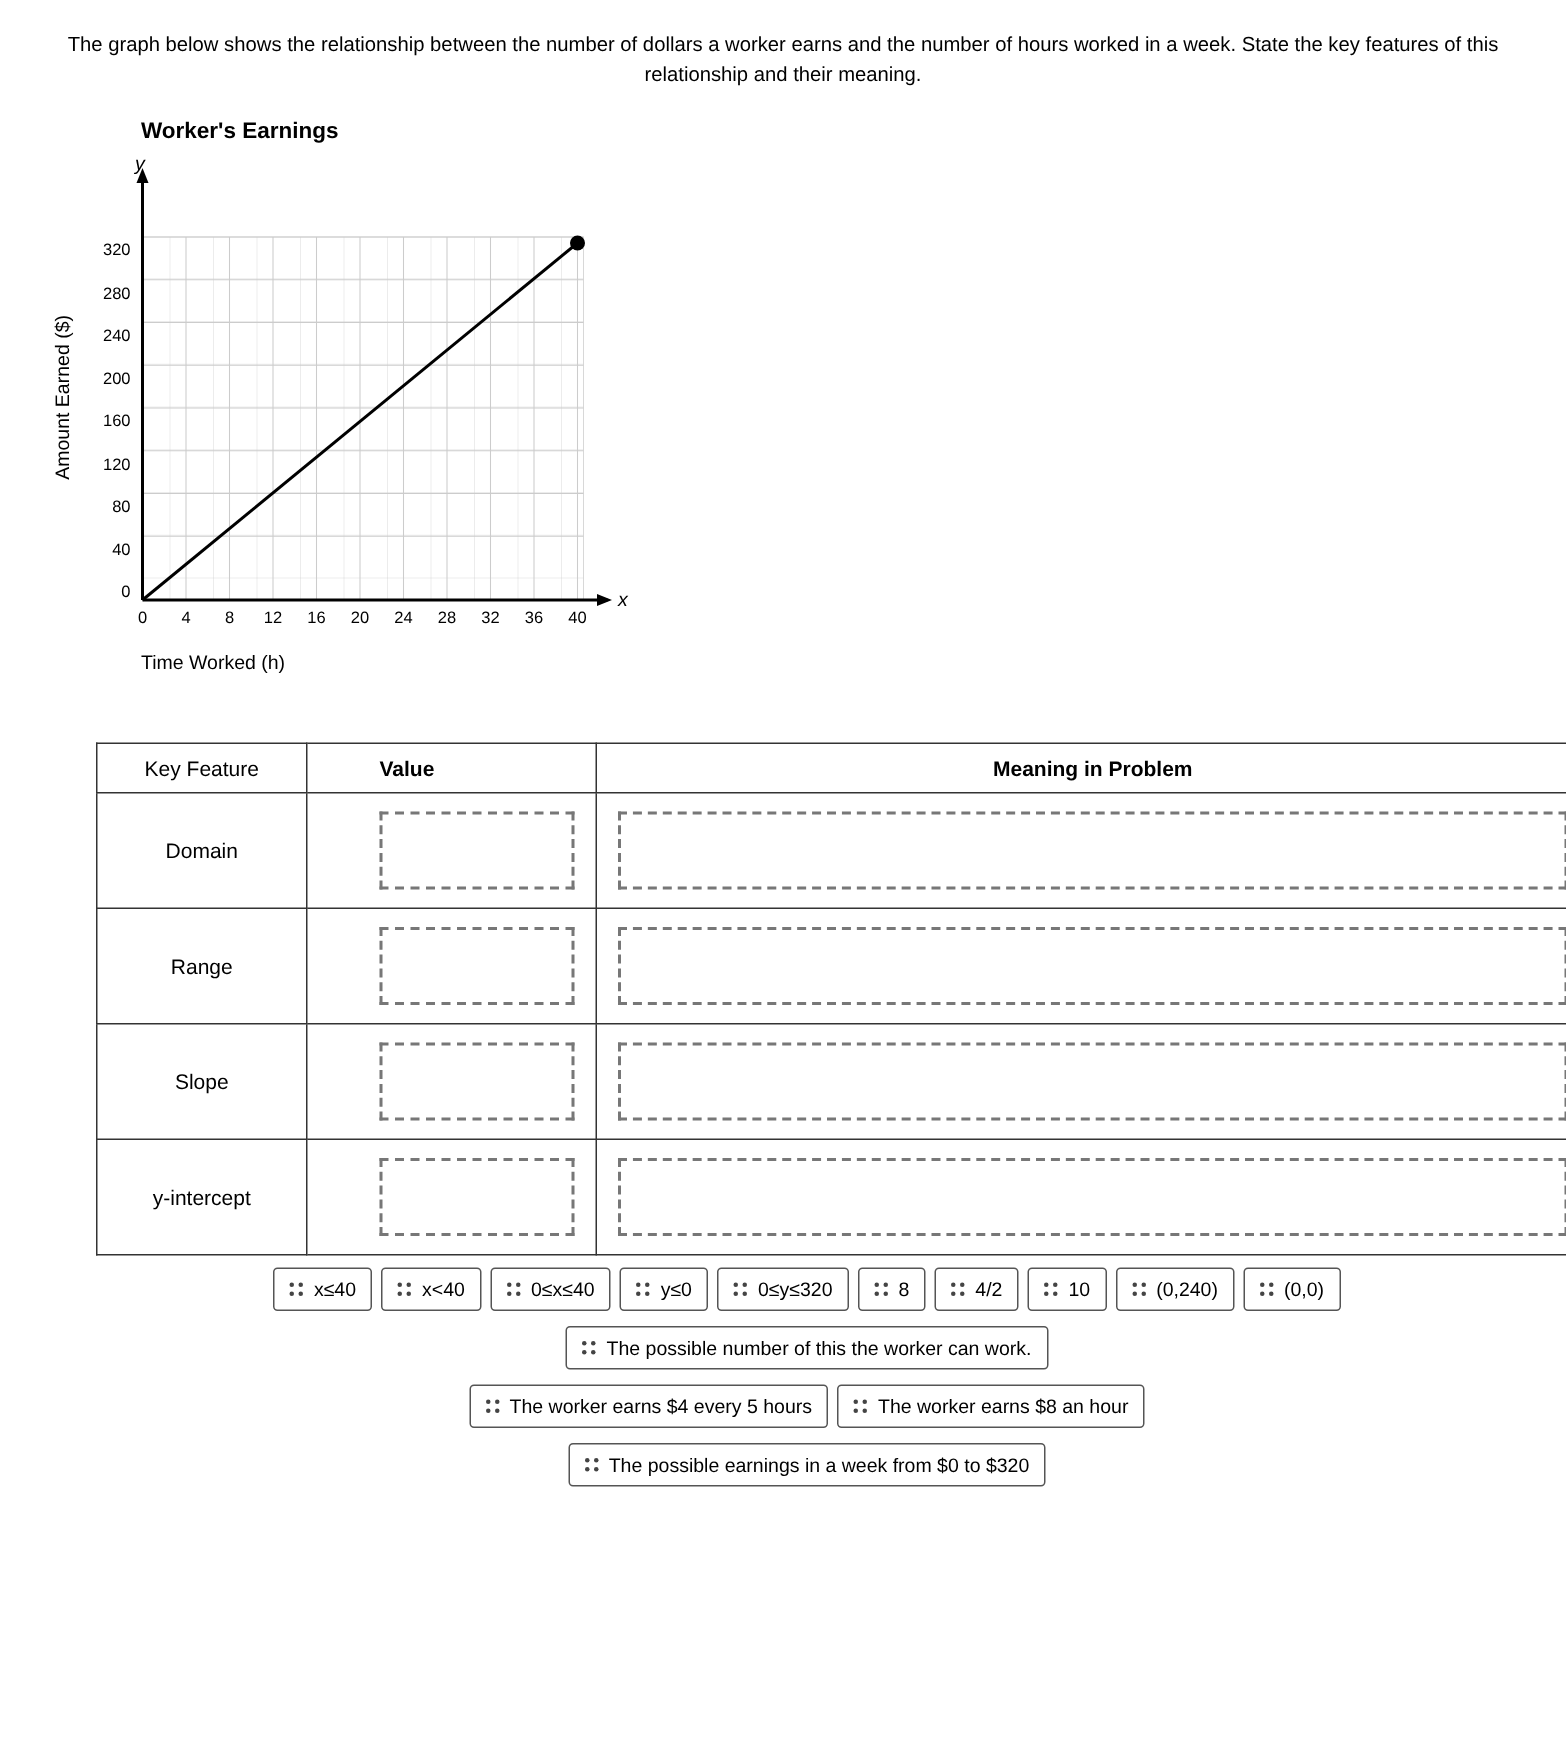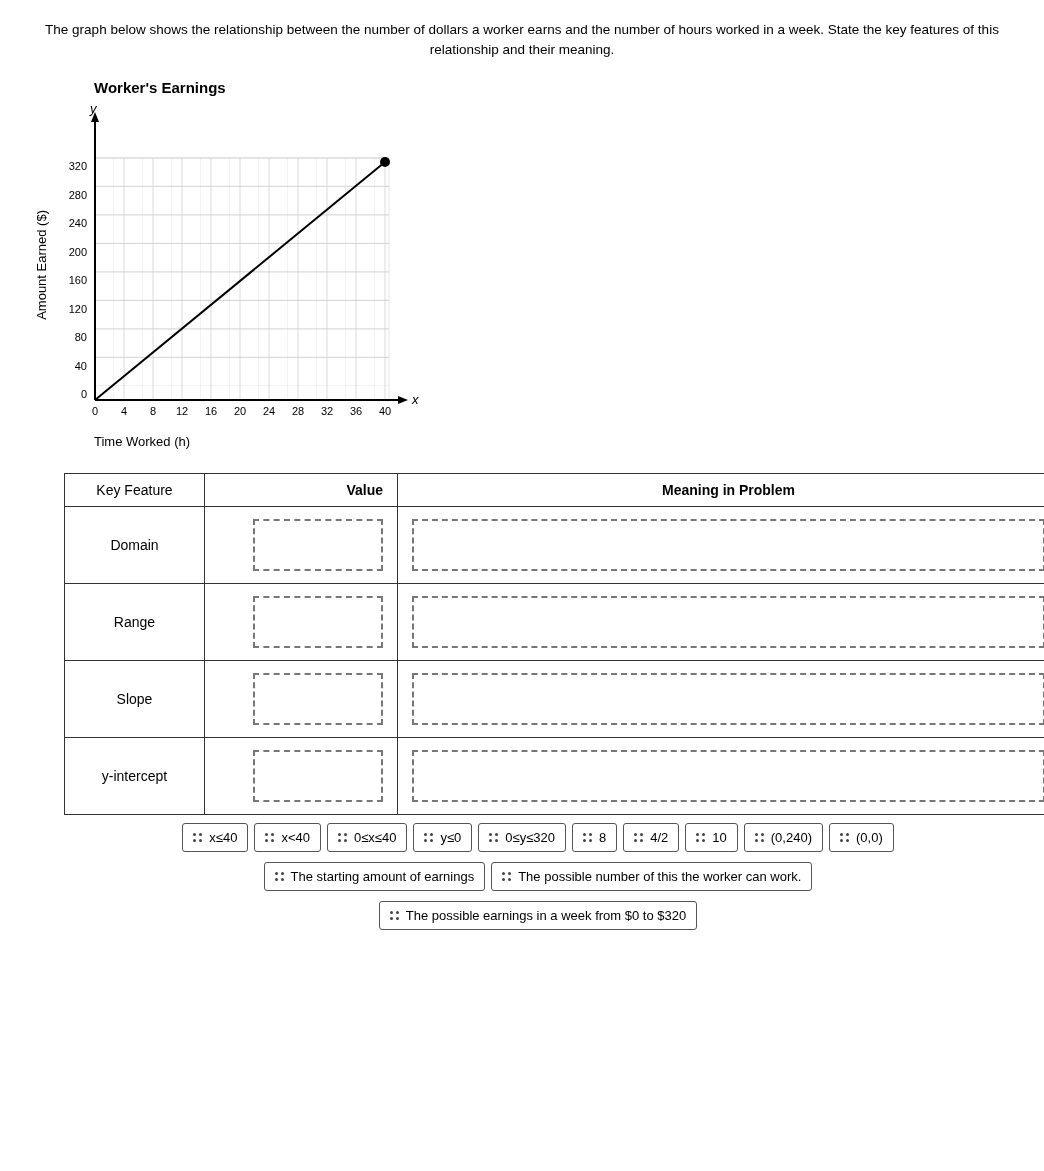--- a/index.html
+++ b/index.html
@@ -17,21 +17,21 @@
       line-height: 1.5;
       margin-bottom: 18px;
       text-align: center;
     }
 
     
     .graph-container {
       display: flex;
       flex-direction: column;
       align-items: flex-start;
-      margin-bottom: 24px;
+      margin-bottom: 46px;
       padding-left: 10px;
     }
 
     .graph-title {
       font-size: 15px;
       font-weight: bold;
       margin-left: 60px;
       margin-bottom: 4px;
     }
 
@@ -85,21 +85,21 @@
 
     .kf-table .key-feature-cell {
       width: 140px;
       font-weight: normal;
       text-align: center;
       font-size: 14px;
     }
 
     .kf-table .value-cell {
       width: 160px;
-      text-align: right;
+      text-align: left;
       padding-left: 48px;
     }
 
     .kf-table .meaning-cell {
       
     }
 
     .dashed-box {
       border: 2px dashed #777;
       min-height: 52px;
@@ -376,31 +376,40 @@
       <span>(0,0)</span>
     </div>
   </div>
 
   <div class="tiles-row">
     <div class="tile">
       <span class="tile-dots">
           <span></span>
           <span></span>
         </span>
-      <span>The starting amount of earnings</span>
-    </div>
-    <div class="tile">
-      <span class="tile-dots">
-          <span></span>
-          <span></span>
-        </span>
       <span>The possible number of this the worker can work.</span>
     </div>
   </div>
 
+  <div class="tiles-row">
+    <div class="tile">
+      <span class="tile-dots">
+          <span></span>
+          <span></span>
+        </span>
+      <span>The worker earns $4 every 5 hours</span>
+    </div>
+    <div class="tile">
+      <span class="tile-dots">
+          <span></span>
+          <span></span>
+        </span>
+      <span>The worker earns $8 an hour</span>
+    </div>
+  </div>
 
   <div class="tiles-row">
     <div class="tile">
       <span class="tile-dots">
           <span></span>
           <span></span>
         </span>
       <span>The possible earnings in a week from $0 to $320</span>
     </div>
   </div>

